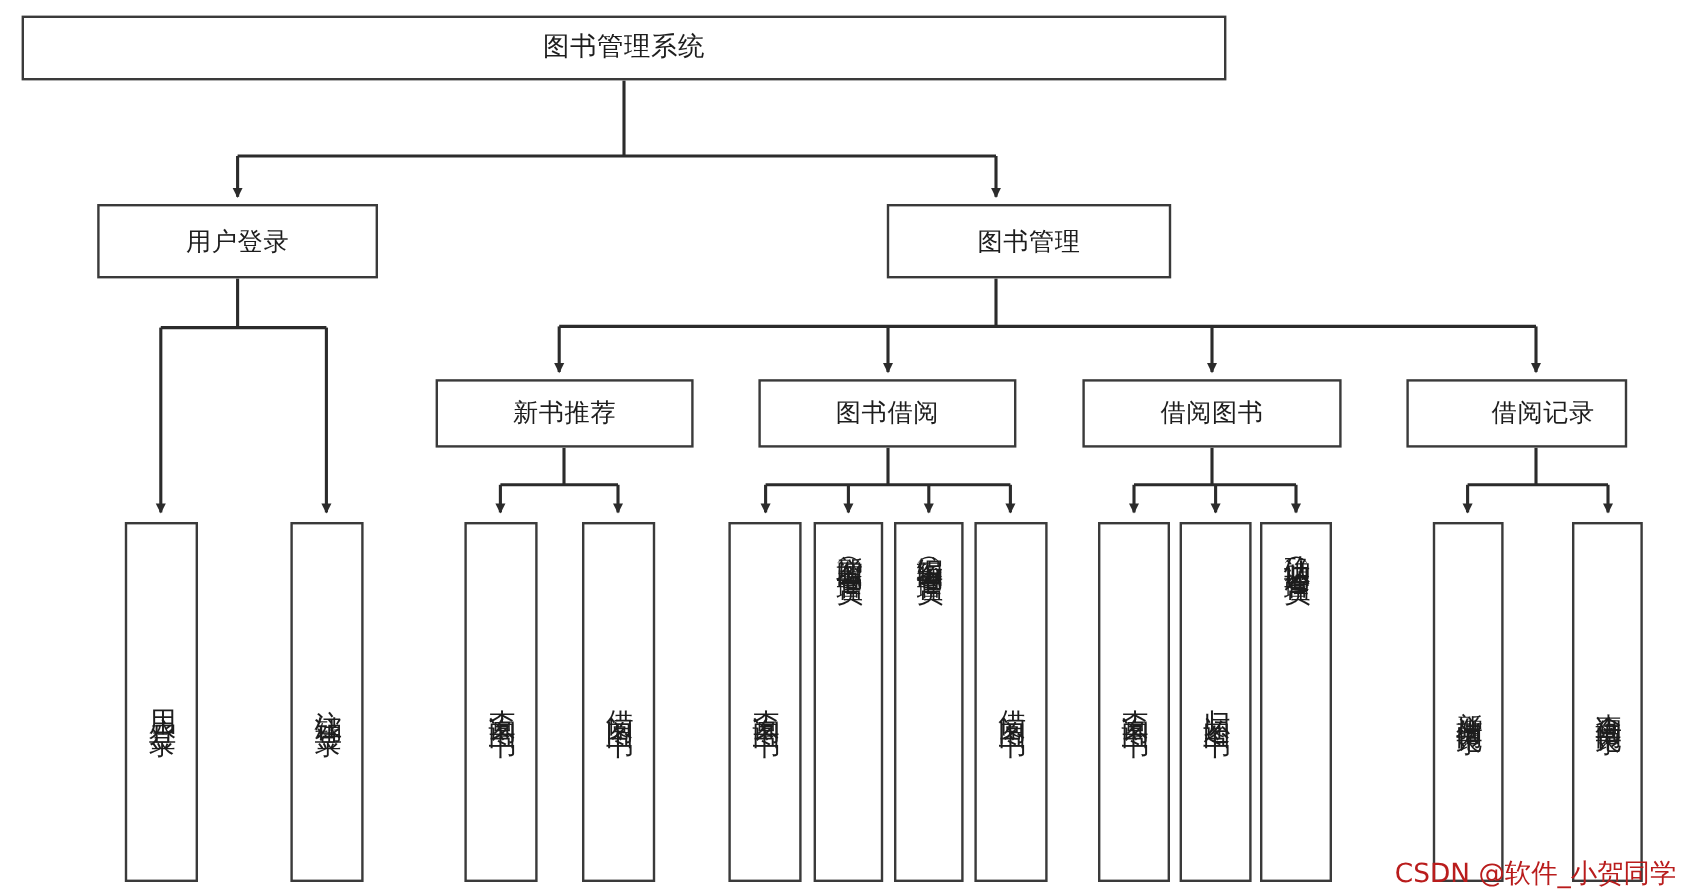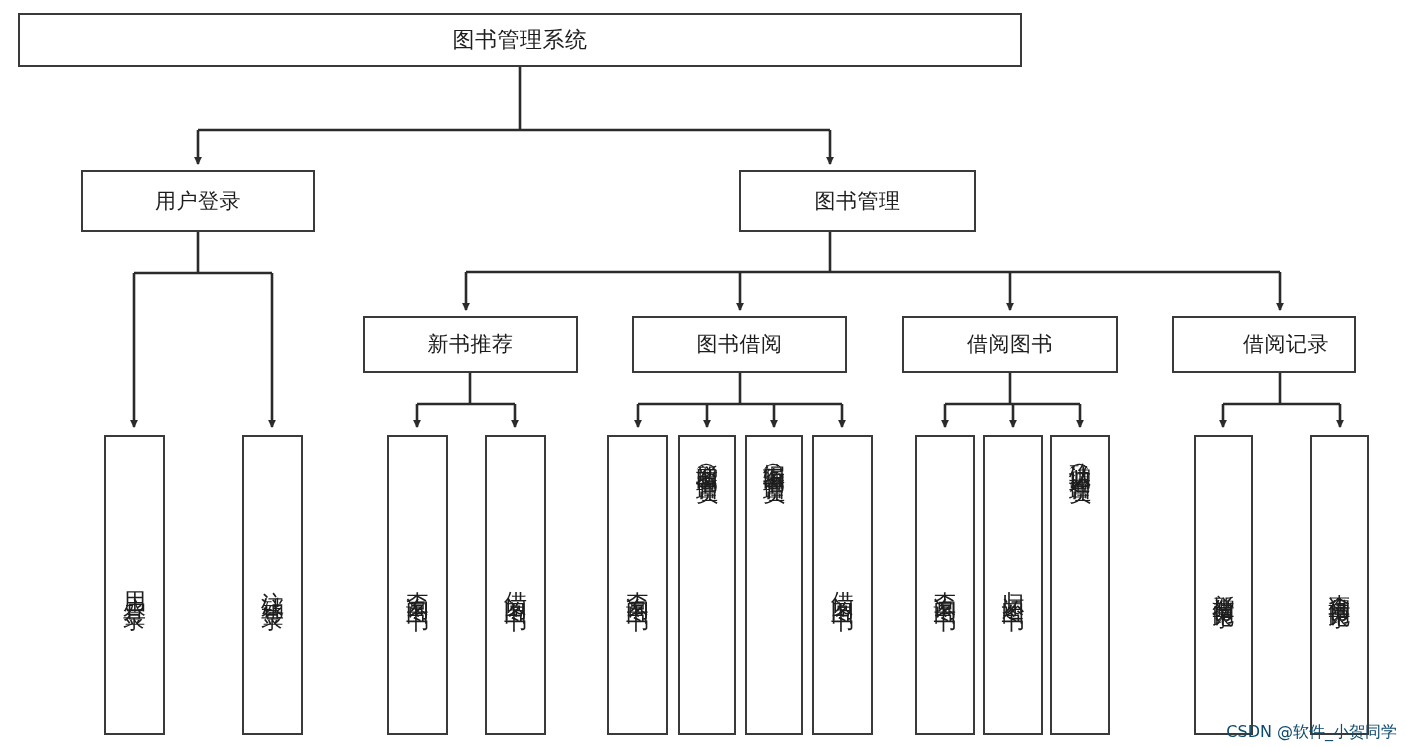--- a/index.html
+++ b/index.html
@@ -68,22 +68,22 @@
     letter-spacing: 3px;
   }
   .node.vert.mid-anchor {
     align-items: center;
     padding-top: 0;
   }
   #watermark {
     position: absolute;
     right: 8px;
     bottom: 4px;
-    font-size: 16px;
-    color: #0c4a6e;
+    font-size: 22px;
+    color: #b91c1c;
     white-space: nowrap;
     font-family: "DejaVu Sans", "Liberation Sans", sans-serif;
   }
 </style>
 </head>
 <body>
 
 <div id="diagram-root">
 
   <svg id="edges-layer" viewBox="0 0 1405 747" width="1405" height="747">

